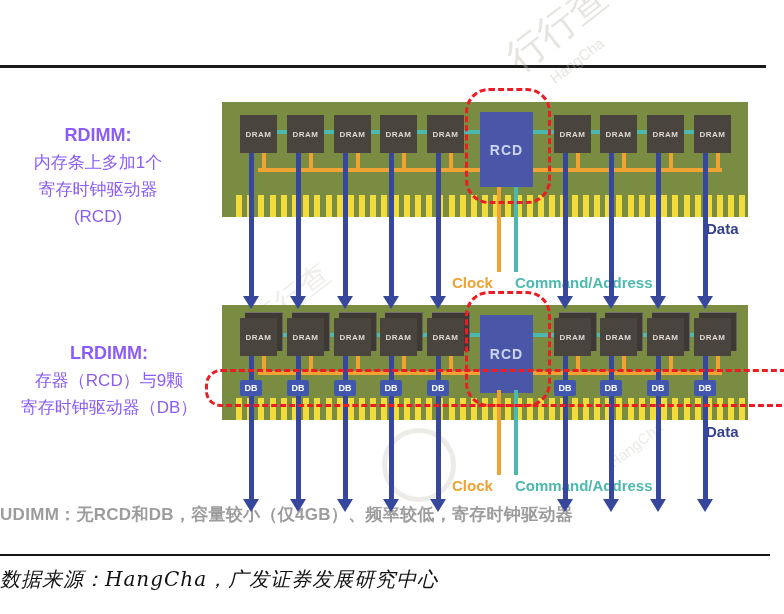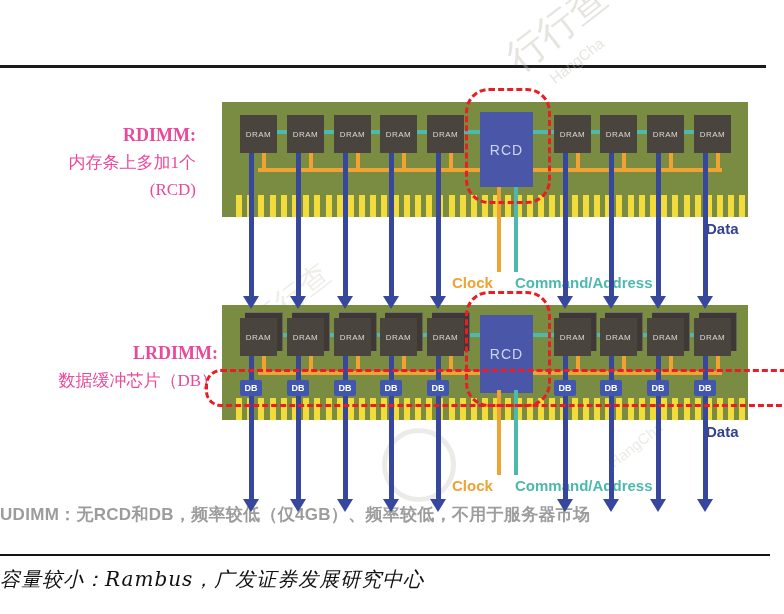--- a/index.html
+++ b/index.html
@@ -1,62 +1,64 @@
 <!DOCTYPE html>
 <html><head>
 <meta charset="utf-8">
 <style>
   html,body{margin:0;padding:0;background:#fff;}
   .page{position:relative;width:784px;height:614px;background:#ffffff;overflow:hidden;
         font-family:"Liberation Sans",sans-serif;}
   .title{position:absolute;left:6px;top:20px;font-size:22px;font-weight:bold;
          color:#16294c;white-space:pre;letter-spacing:.5px;}
   .title-rule{position:absolute;left:0;top:65px;width:766px;height:3px;background:#1b1b1b;}
-  .side-label{position:absolute;text-align:right;color:#ec4899;font-size:17px;line-height:27px;font-family:Liberation Serif, serif;}
+  .side-label{position:absolute;text-align:center;color:#8b5cf6;font-size:17px;line-height:27px;}
   .side-label .sl-title{font-weight:bold;font-size:18px;}
   .side-label-rdimm{left:0;top:122px;width:196px;}
-  .side-label-lrdimm{left:16px;top:340px;width:202px;}
+  .side-label-lrdimm{left:8px;top:340px;width:202px;}
   .footnote{position:absolute;left:0;top:503px;width:784px;font-size:17px;font-weight:bold;
             color:#9c9c9c;letter-spacing:.3px;}
   .source-rule{position:absolute;left:0;top:554px;width:770px;height:2px;background:#141414;}
   .source-text{position:absolute;left:0;top:566px;font-size:20px;color:#111;
                font-family:"DejaVu Serif",serif;font-style:italic;letter-spacing:1px;}
   .stage{position:absolute;left:0;top:0;width:784px;height:614px;}
   .wm{position:absolute;color:rgba(190,184,172,.38);pointer-events:none;user-select:none;}
   .wm-cjk1{left:500px;top:2px;font-size:38px;transform:rotate(-38deg);}
   .wm-lat1{left:545px;top:52px;font-size:15px;transform:rotate(-38deg);}
   .wm-cjk2{left:246px;top:278px;font-size:30px;transform:rotate(-38deg);color:rgba(190,184,172,.25);}
   .wm-lat2{left:604px;top:436px;font-size:15px;transform:rotate(-38deg);color:rgba(190,184,172,.3);}
   .wm-circle{position:absolute;left:382px;top:428px;width:64px;height:64px;border-radius:50%;
              border:5px solid rgba(170,164,152,.22);}
   .pin-row{position:absolute;display:flex;justify-content:space-between;}
-  .chip-text{display:flex;align-items:center;justify-content:center;width:100%;height:100%;}
+  .chip-text{display:flex;align-items:center;justify-content:center;width:100%;height:100%;font-weight:bold;}
 </style>
 </head>
 <body>
 
 <div class="page">
 
   <div class="title-rule"></div>
 
   <span class="wm wm-cjk1">行行查</span>
   <span class="wm wm-lat1">HangCha</span>
   <span class="wm wm-cjk2">行行查</span>
   <span class="wm wm-lat2">HangCha</span>
   <div class="wm-circle"></div>
 
   <div class="side-label side-label-rdimm">
     <div class="sl-title">RDIMM:</div>
     <div>内存条上多加1个</div>
+    <div>寄存时钟驱动器</div>
     <div>(RCD)</div>
   </div>
 
   <div class="side-label side-label-lrdimm">
     <div class="sl-title">LRDIMM:</div>
-    <div>数据缓冲芯片（DB）</div>
+    <div>存器（RCD）与9颗</div>
+    <div>寄存时钟驱动器（DB）</div>
   </div>
 
   <div class="stage" id="stage">
       <div style="position: absolute; z-index: 0; left: 222px; top: 102px; width: 526px; height: 115px; background: rgb(121, 140, 65);"></div>
       <div style="position: absolute; z-index: 1; left: 252px; top: 130px; width: 465px; height: 4px; background: rgb(77, 185, 174);"></div>
       <div style="position: absolute; z-index: 1; left: 258px; top: 168px; width: 464px; height: 4px; background: rgb(240, 162, 50);"></div>
       <div style="position: absolute; z-index: 1; left: 262px; top: 152px; width: 4px; height: 18px; background: rgb(240, 162, 50);"></div>
       <div style="position: absolute; z-index: 3; left: 240px; top: 115px; width: 37px; height: 38px; background: rgb(74, 68, 62); color: rgb(222, 217, 211); font-size: 8px; letter-spacing: 0.5px;">
         <div class="chip-text">DRAM</div>
       </div>
@@ -313,17 +315,17 @@
       </div>
       <div style="position: absolute; z-index: 4; left: 497px; top: 390px; width: 4px; height: 85px; background: rgb(240, 162, 50);"></div>
       <div style="position: absolute; z-index: 4; left: 514px; top: 390px; width: 4px; height: 85px; background: rgb(77, 185, 174);"></div>
       <div style="position: absolute; z-index: 2; left: 452px; top: 477px; color: rgb(240, 162, 50); font-size: 15px; font-weight: 600;">Clock</div>
       <div style="position: absolute; z-index: 2; left: 515px; top: 477px; color: rgb(77, 185, 174); font-size: 15px; font-weight: 600;">Command/Address</div>
       <div style="position: absolute; z-index: 2; left: 706px; top: 423px; color: rgb(51, 65, 143); font-size: 15px; font-weight: 700;">Data</div>
       <div style="position: absolute; z-index: 6; left: 465px; top: 291px; width: 80px; height: 110px; border: 3px dashed rgb(236, 28, 36); border-radius: 24px;"></div>
       <div style="position: absolute; z-index: 6; left: 205px; top: 369px; width: 600px; height: 32px; border-top: 3px dashed rgb(236, 28, 36); border-bottom: 3px dashed rgb(236, 28, 36); border-left: 3px dashed rgb(236, 28, 36); border-top-left-radius: 16px; border-bottom-left-radius: 16px;"></div>
     </div>
 
-  <div class="footnote">UDIMM：无RCD和DB，频率较低（仅4GB）、频率较低，不用于服务器市场</div>
+  <div class="footnote">UDIMM：无RCD和DB，容量较小（仅4GB）、频率较低，寄存时钟驱动器</div>
   <div class="source-rule"></div>
-  <div class="source-text">容量较小：Rambus，广发证券发展研究中心</div>
+  <div class="source-text">数据来源：HangCha，广发证券发展研究中心</div>
 
 </div>
 
 </body></html>

